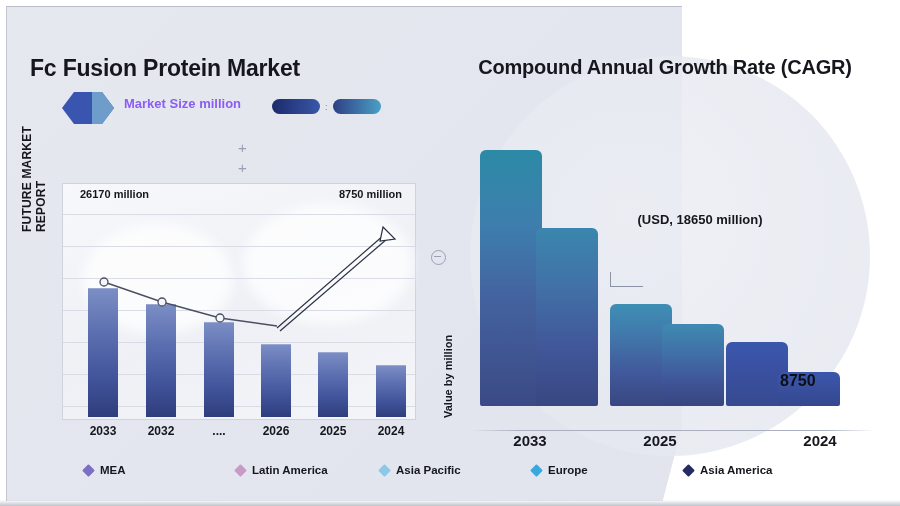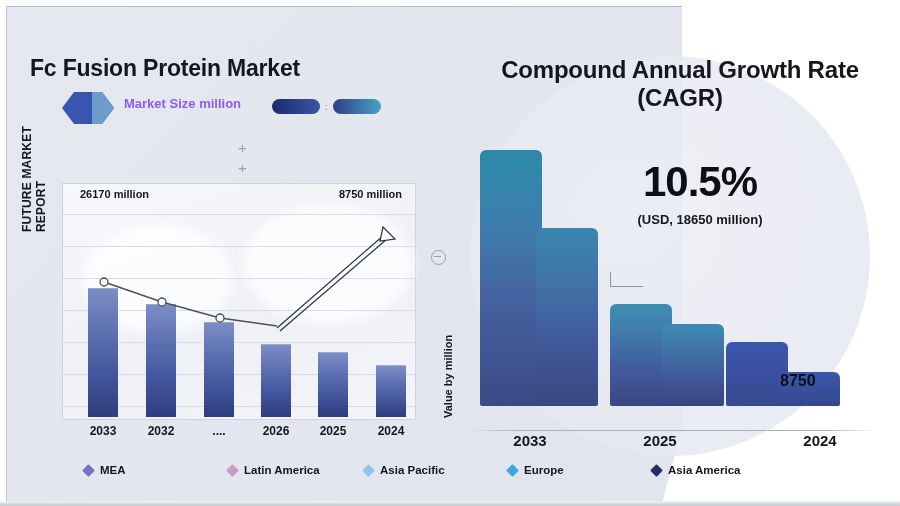--- a/index.html
+++ b/index.html
@@ -83,22 +83,22 @@
   .lbar{
     position:absolute;bottom:1px;width:30px;
     background:linear-gradient(to bottom,#7b8dc4 0%,#5b6fb0 35%,#41539a 70%,#2e3d7c 100%);
     border-top:1px solid #9aa8d2;
   }
   .xlabels{position:absolute;left:62px;top:424px;width:352px;height:20px;}
   .xlab{position:absolute;font-size:12px;font-weight:bold;color:#15171d;text-align:center;width:46px;}
 
   
   .r-title{
-    position:absolute;left:460px;top:56px;width:440px;text-align:center;
-    font-size:24px;font-weight:bold;color:#15171d;letter-spacing:-.2px;
+    position:absolute;left:445px;top:56px;width:440px;text-align:center;
+    font-size:20px;font-weight:bold;color:#15171d;letter-spacing:-.2px;
   }
   .r-sub{
     position:absolute;left:452px;top:88px;width:440px;text-align:center;
     font-size:12px;font-weight:bold;color:#1a1c22;
   }
   .oval{
     position:absolute;left:470px;top:56px;width:400px;height:400px;border-radius:50%;
     background:radial-gradient(ellipse at 40% 40%,#eceef4 0%,#e7e9f1 60%,#e4e7ef 100%);
     opacity:.85;
   }
@@ -117,21 +117,21 @@
     font-size:13px;font-weight:bold;color:#15171d;
   }
   .vallab{
     position:absolute;left:780px;top:372px;font-size:16px;font-weight:bold;color:#0d0f14;
   }
   .tick-mark{position:absolute;left:610px;top:272px;width:32px;height:14px;
     border-left:1px solid #8d93a6;border-bottom:1px solid #8d93a6;}
 
   
   .legend{
-    position:absolute;left:84px;top:464px;display:flex;align-items:center;gap:4px;
+    position:absolute;left:84px;top:464px;display:flex;align-items:center;gap:12px;
   }
   .lg-item{display:flex;align-items:center;gap:7px;}
   .lg-dot{width:9px;height:9px;transform:rotate(45deg);border-radius:1px;}
   .lg-text{font-size:11.5px;font-weight:bold;color:#15171d;white-space:nowrap;}
 </style>
 </head>
 <body>
 
 <div class="stage">
 
@@ -214,21 +214,20 @@
     <div class="rbar" style="left:256px;width:62px;height:64px;background:linear-gradient(to bottom,#3a57ad 0%,#3a51a2 40%,#364a90 100%);"></div>
     <div class="rbar" style="left:308px;width:62px;height:34px;background:linear-gradient(to bottom,#3a57ad 0%,#39509f 45%,#35488e 100%);"></div>
   </div>
   <div class="rbase"></div>
   <div class="tick-mark"></div>
 
   <div class="rxlab" style="left:485px;">2033</div>
   <div class="rxlab" style="left:615px;">2025</div>
   <div class="rxlab" style="left:775px;">2024</div>
 
-  <div class="cagr">10.5%</div>
   <div class="cagr-sub">(USD, 18650 million)</div>
   <div class="vallab">8750</div>
 
   <div class="legend">
     <div class="lg-item" style="width:140px;">
       <span class="lg-dot" style="background:#7b6fc4;"></span>
       <span class="lg-text">MEA</span>
     </div>
     <div class="lg-item" style="width:132px;">
       <span class="lg-dot" style="background:#c79cc4;"></span>

